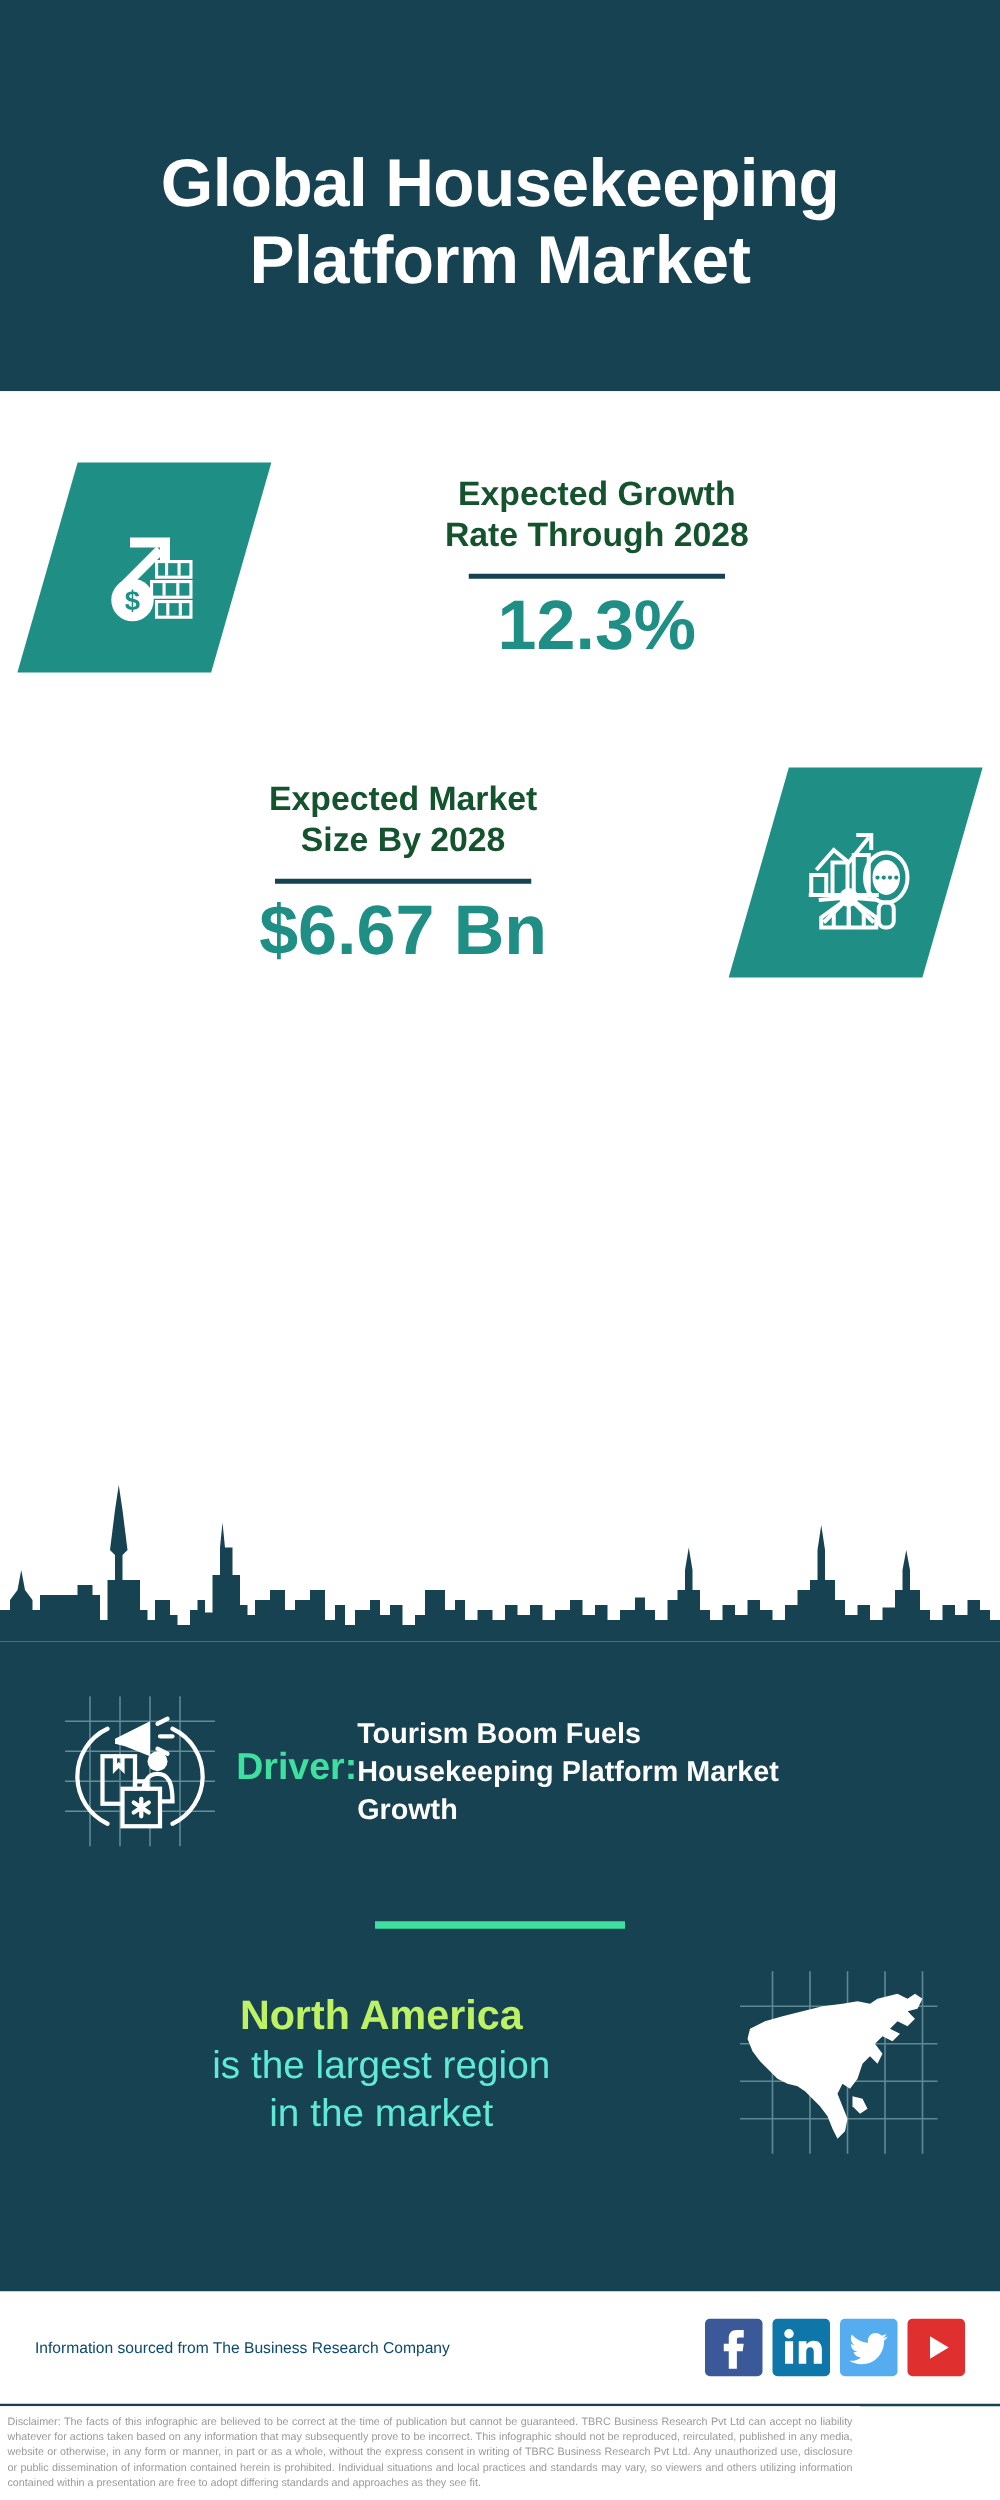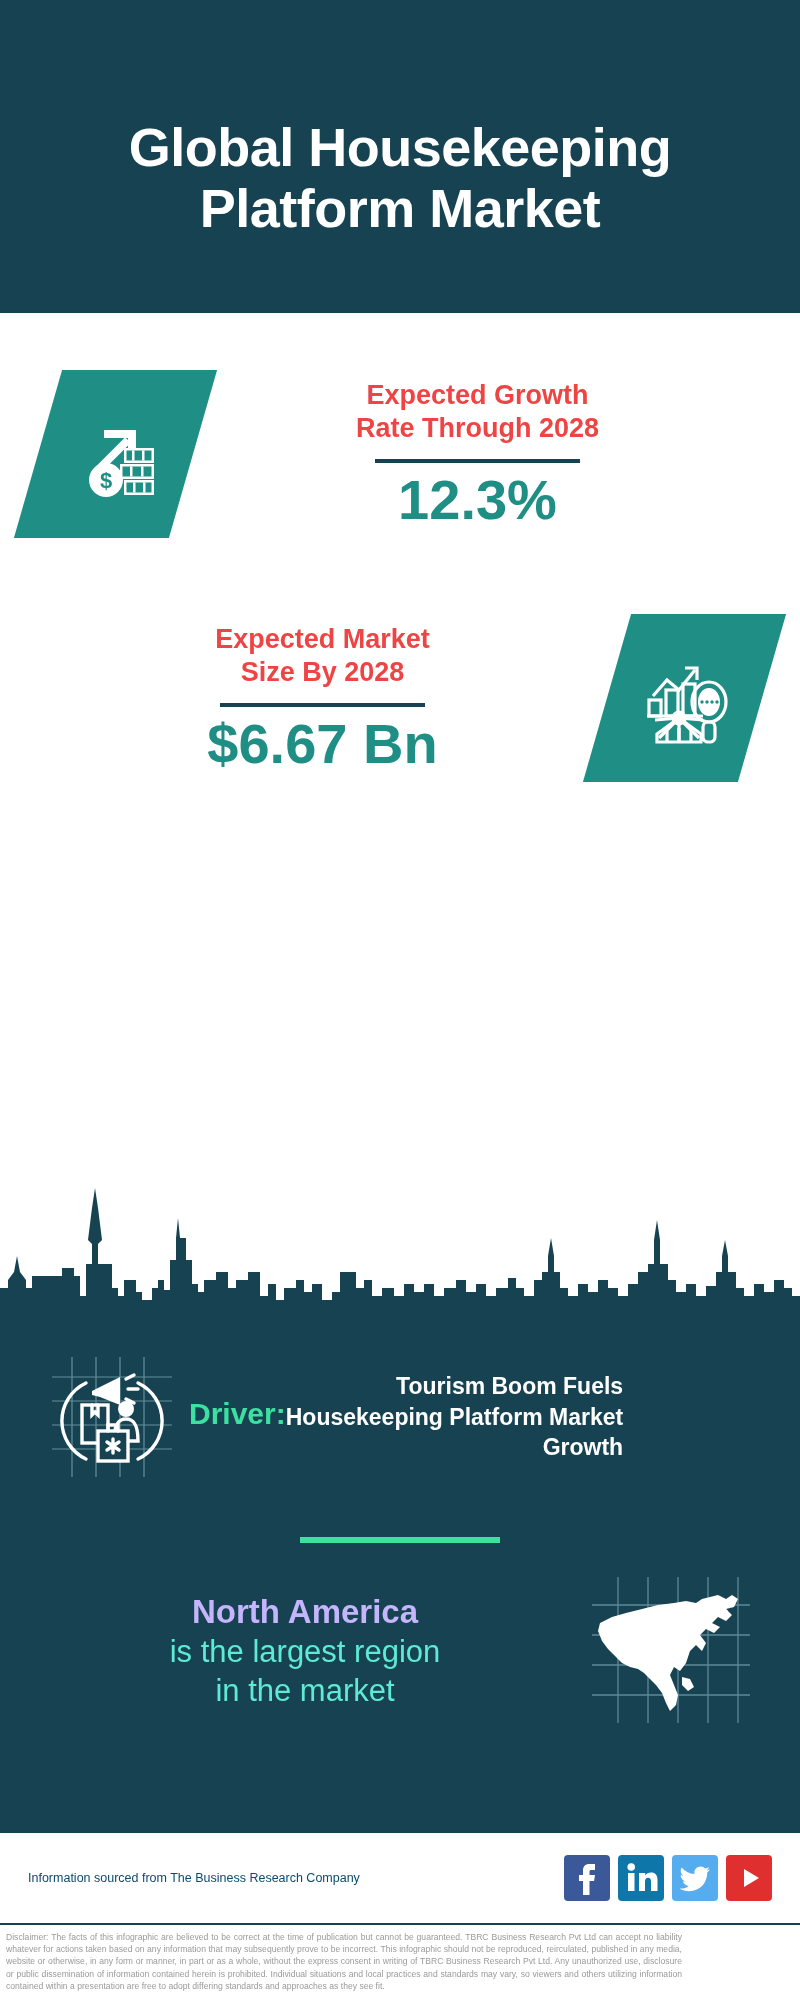--- a/index.html
+++ b/index.html
@@ -50,21 +50,21 @@
     width:155px; height:168px;
     background:#1f8f86;
     transform:skewX(-16deg);
     display:flex; align-items:center; justify-content:center;
     flex:none;
   }
   .para > svg { transform:skewX(16deg); }
 
   .stat-text { flex:1; display:flex; flex-direction:column; align-items:center; }
   .stat-label {
-    color:#ef4444;
+    color:#14532d;
     font-size:27px; font-weight:bold; line-height:1.22;
     text-align:center; white-space:pre-line;
   }
   .stat-rule {
     width:205px; height:4px; background:#164252;
     margin:14px 0 8px 0;
   }
   .stat-value {
     color:#1f8f86;
     font-size:56px; font-weight:bold; line-height:1.05;
@@ -93,36 +93,36 @@
   .driver-icon { width:155px; flex:none; display:flex; justify-content:center; }
   .driver-text { flex:1; display:flex; flex-direction:row; align-items:center; }
   .driver-heading {
     color:#3ee0a0;
     font-size:30px; font-weight:bold; line-height:1.2;
     margin-bottom:6px;
   }
   .driver-body {
     color:#ffffff;
     font-size:23px; font-weight:bold; line-height:1.33;
-    text-align:right; white-space:pre-line;
+    text-align:left; white-space:pre-line;
   }
 
   .mint-rule {
     width:200px; height:6px; background:#3ee0a0;
     margin:34px auto 0 auto;
   }
 
   .region-row {
     display:flex; align-items:center;
     padding:26px 34px 0 34px;
     height:190px;
   }
   .region-text { flex:1; display:flex; flex-direction:column; align-items:center; }
   .region-name {
-    color:#c4b5fd;
+    color:#bef264;
     font-size:33px; font-weight:bold; line-height:1.2;
   }
   .region-desc {
     color:#5eead4;
     font-size:31px; font-weight:normal; line-height:1.26;
     text-align:center; white-space:pre-line;
   }
   .region-map { width:190px; flex:none; display:flex; justify-content:center; }
 
   

